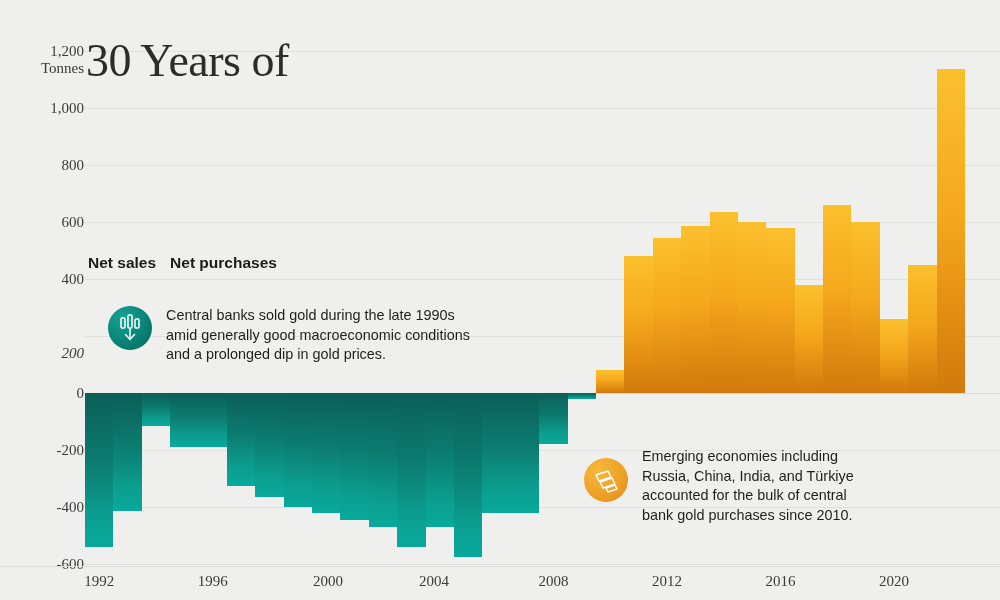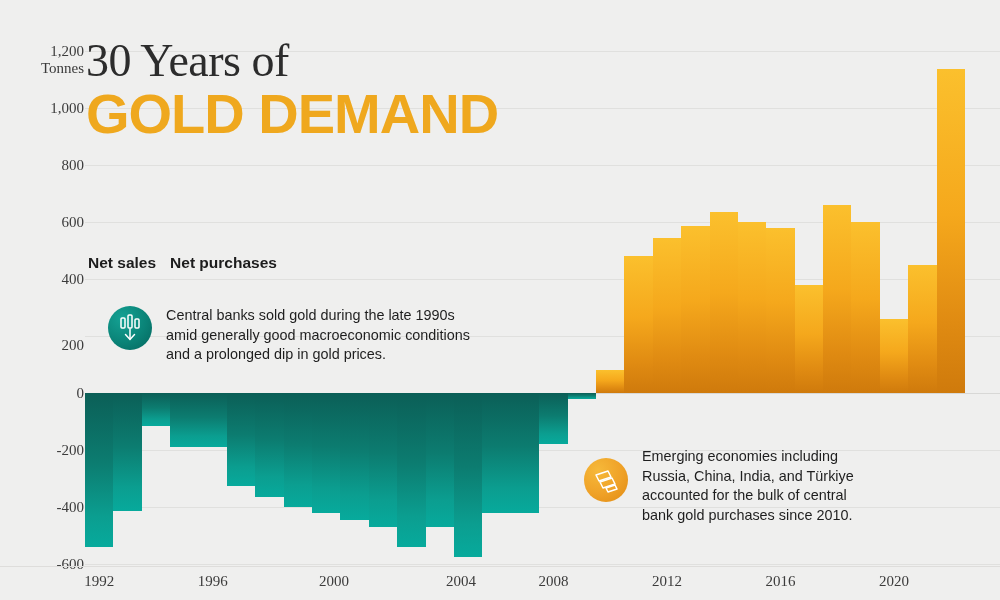--- a/index.html
+++ b/index.html
@@ -99,21 +99,21 @@
       <div class="gridline" style="top: 450px;"></div>
       <div class="gridline" style="top: 507px;"></div>
       <div class="gridline" style="top: 564px;"></div>
     </div>
   <div id="yaxis-layer">
       <div class="ytick" style="top: 44px;">1,200</div>
       <div class="ytick" style="top: 101px;">1,000</div>
       <div class="ytick" style="top: 158px;">800</div>
       <div class="ytick" style="top: 215px;">600</div>
       <div class="ytick" style="top: 272px;">400</div>
-      <div class="ytick" style="top: 338px;">200</div>
+      <div class="ytick" style="top: 346px; font-style: italic;">200</div>
       <div class="ytick" style="top: 386px;">0</div>
       <div class="ytick" style="top: 443px;">-200</div>
       <div class="ytick" style="top: 500px;">-400</div>
       <div class="ytick" style="top: 557px;">-600</div>
       <div class="yunit" style="top: 60px;">Tonnes</div>
     </div>
 
   <div id="bars">
       <div class="bar neg" style="left: 85px; width: 28.39px; top: 393px; height: 153.9px;"></div>
       <div class="bar neg" style="left: 113.39px; width: 28.39px; top: 393px; height: 118.27px;"></div>
@@ -145,31 +145,30 @@
       <div class="bar pos" style="left: 851.45px; width: 28.39px; top: 222px; height: 171px;"></div>
       <div class="bar pos" style="left: 879.84px; width: 28.39px; top: 318.9px; height: 74.1px;"></div>
       <div class="bar pos" style="left: 908.23px; width: 28.39px; top: 264.75px; height: 128.25px;"></div>
       <div class="bar pos" style="left: 936.61px; width: 28.39px; top: 69.24px; height: 323.76px;"></div>
     </div>
 
   <div class="xaxis-line"></div>
   <div id="xaxis-layer">
       <div class="xtick" style="left: 59.2px;">1992</div>
       <div class="xtick" style="left: 172.7px;">1996</div>
-      <div class="xtick" style="left: 294px; text-align: center;">2000</div>
-      <div class="xtick" style="left: 421px;">2004</div>
+      <div class="xtick" style="left: 288px; text-align: center;">2000</div>
+      <div class="xtick" style="left: 394px;">2004</div>
       <div class="xtick" style="left: 513.4px;">2008</div>
       <div class="xtick" style="left: 626.9px;">2012</div>
       <div class="xtick" style="left: 740.5px;">2016</div>
       <div class="xtick" style="left: 854px;">2020</div>
     </div>
 
   <div id="title-block">
     <div class="t-line1">30 Years of</div>
-    <div class="t-line3">GOLD DEMAND</div>
   </div>
 
   <div id="legend">
     <div class="lg-item">
       <span class="lg-swatch"></span>
       <span class="lg-label">Net sales</span>
     </div>
     <div class="lg-item">
       <span class="lg-swatch"></span>
       <span class="lg-label">Net purchases</span>

